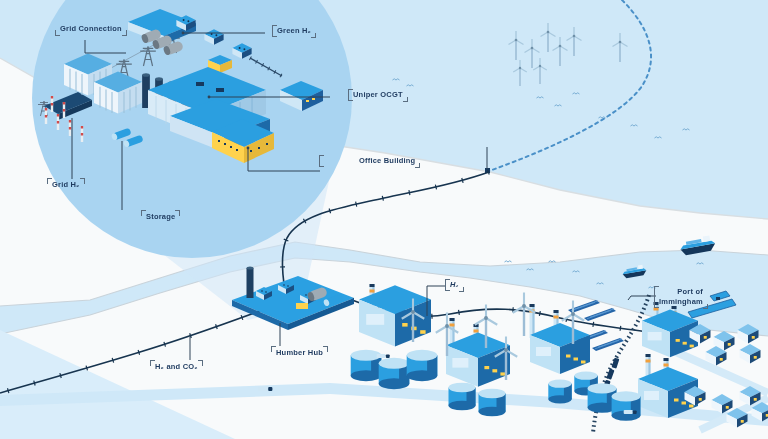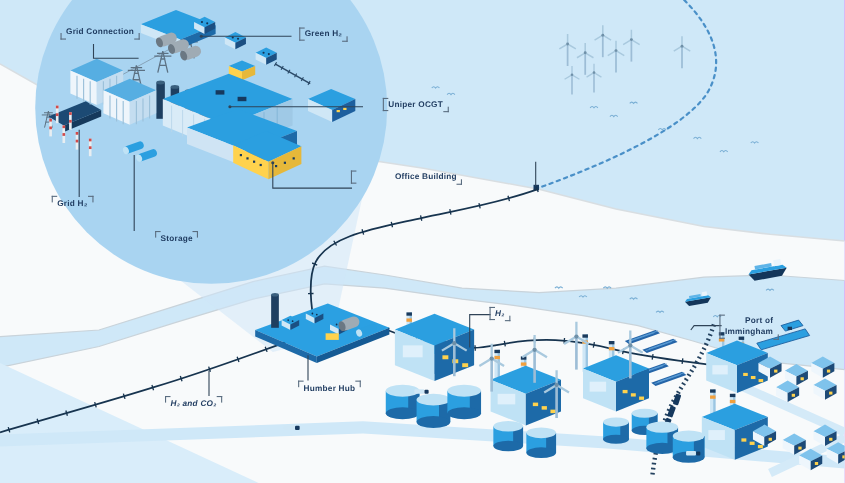--- a/index.html
+++ b/index.html
@@ -510,17 +510,17 @@
   </g>
 </svg>
 
 <div class="lbl tb" style="left:55px;top:22px;">Grid Connection</div>
 <div class="lbl lb" style="left:272px;top:24px;">Green H₂</div>
 <div class="lbl lb" style="left:348px;top:88px;">Uniper OCGT</div>
 <div class="lbl lb" style="left:319px;top:154px;padding-left:40px;">Office Building</div>
 <div class="lbl tt" style="left:47px;top:178px;">Grid H₂</div>
 <div class="lbl tt" style="left:101px;top:210px;margin-left:40px;">Storage</div>
 <div class="lbl tt" style="left:271px;top:346px;">Humber Hub</div>
-<div class="lbl tt" style="left:150px;top:360px;font-style:italic;">H₂ and CO₂</div>
+<div class="lbl tt" style="left:150px;top:360px;">H₂ and CO₂</div>
 <div class="lbl lb" style="left:445px;top:278px;font-style:italic;">H₂</div>
 <div class="lbl lb" style="left:654px;top:285px;text-align:right;">Port of
 Immingham</div>
 </div>
 
 </body></html>

